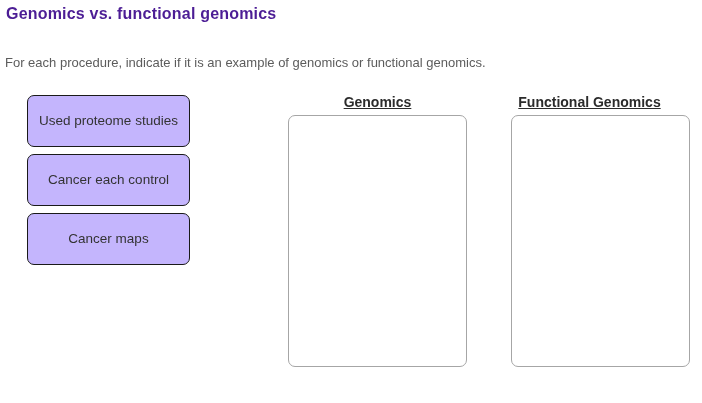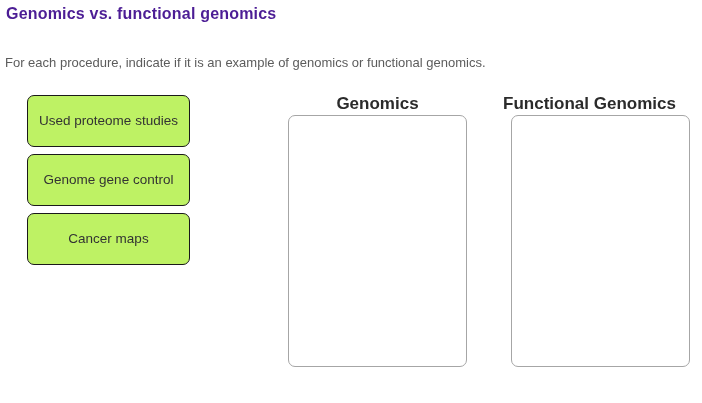--- a/index.html
+++ b/index.html
@@ -32,41 +32,42 @@
     left: 27px;
     top: 95px;
     width: 163px;
     display: flex;
     flex-direction: column;
     gap: 7px;
   }
   .drag-item {
     width: 163px;
     height: 52px;
-    background: #bef264;
+    background: #c4b5fd;
     border: 1.5px solid #1a1a1a;
     border-radius: 7px;
     display: flex;
     align-items: center;
     justify-content: center;
     text-align: center;
     font-size: 13.5px;
     color: #333333;
     line-height: 1.25;
     padding: 4px 10px;
     cursor: grab;
   }
   .bin-header {
     position: absolute;
     top: 94px;
     width: 179px;
     text-align: center;
-    font-size: 17px;
+    font-size: 14px;
     font-weight: bold;
     color: #2b2b2b;
+    text-decoration: underline;
   }
   .bin-header.left  { left: 288px; }
   .bin-header.right { left: 500px; }
   .drop-zone {
     position: absolute;
     top: 115px;
     width: 179px;
     height: 252px;
     background: #ffffff;
     border: 1px solid #a6a6a6;
@@ -80,21 +81,21 @@
 
 <div class="page-title">Genomics vs. functional genomics</div>
 
 <div class="instruction">For each procedure, indicate if it is an example of genomics or functional genomics.</div>
 
 <div class="drag-column">
   <div class="drag-item">
     <span>Used proteome studies</span>
   </div>
   <div class="drag-item">
-    <span>Genome gene control</span>
+    <span>Cancer each control</span>
   </div>
   <div class="drag-item">
     <span>Cancer maps</span>
   </div>
 </div>
 
 <div class="bin-header left">Genomics</div>
 
 <div class="bin-header right">Functional Genomics</div>
 

